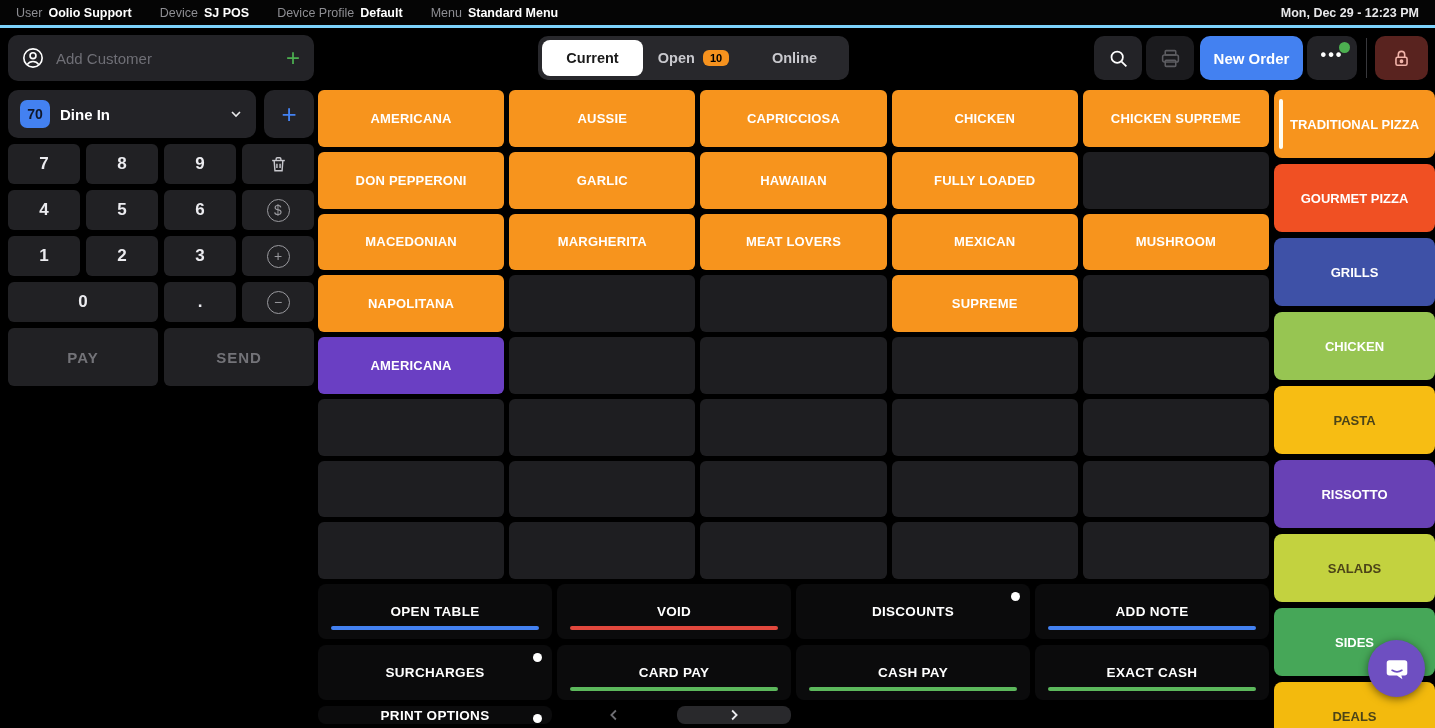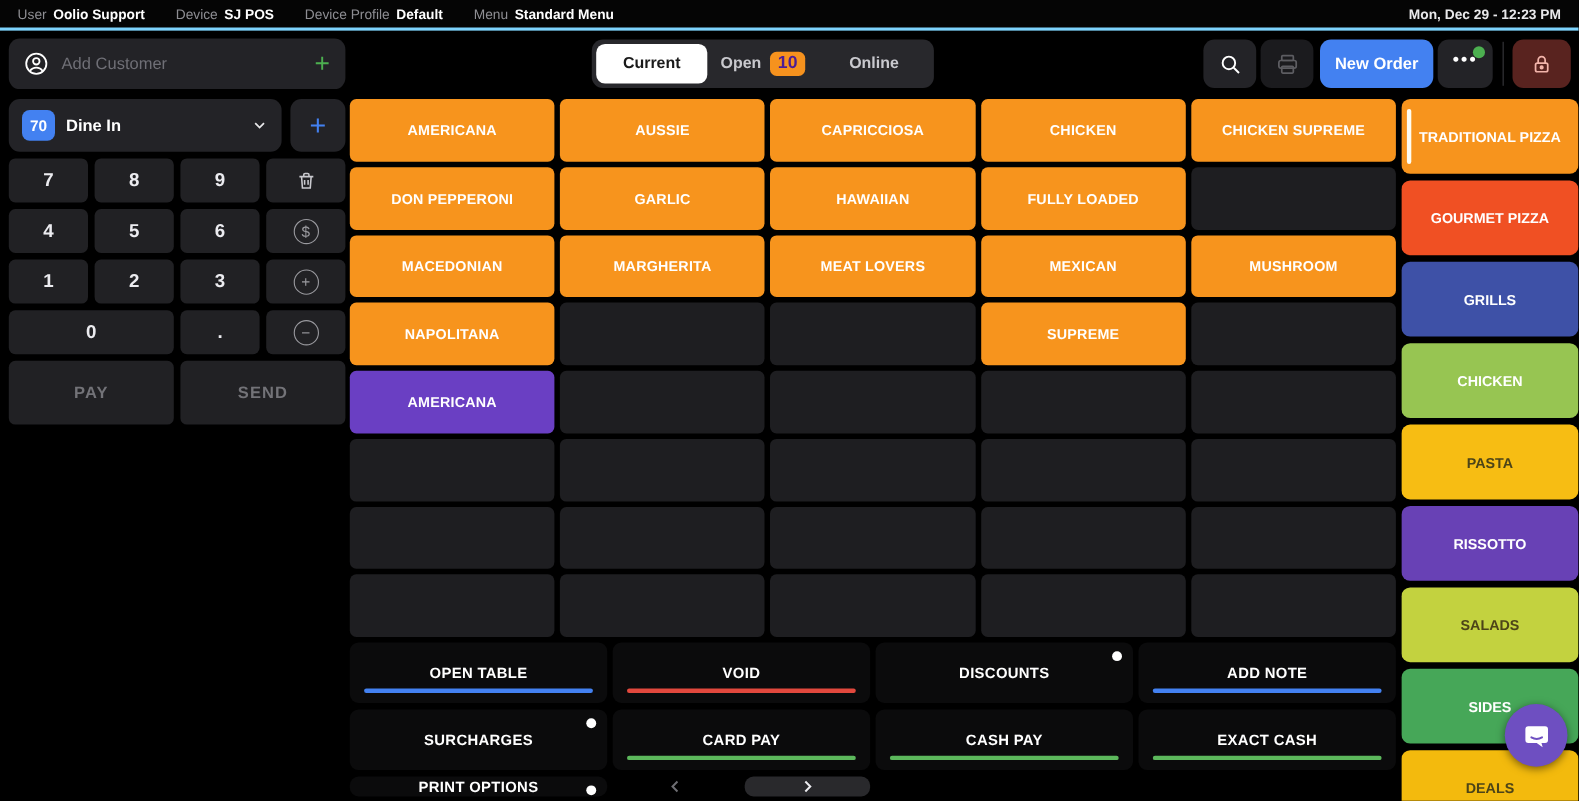--- a/index.html
+++ b/index.html
@@ -20,21 +20,21 @@
   #add-customer { position:absolute; left:8px; top:7px; width:306px; height:46px;
     background:#232327; border-radius:10px; display:flex; align-items:center; padding:16px 14px; gap:12px; }
   #add-customer .ph { color:#6f6f76; font-size:15px; flex:1; }
   .green-plus { color:#4caf50; font-size:24px; font-weight:400; line-height:1; }
 
   #tabs { position:absolute; left:538px; top:8px; width:311px; height:44px;
     background:#28282c; border-radius:10px; display:flex; padding:4px; align-items:stretch; }
   .tab { flex:1; display:flex; align-items:center; justify-content:center; gap:8px;
     color:#c9c9ce; font-size:14.5px; font-weight:600; border-radius:8px; }
   .tab.active { background:#fff; color:#1a1a1a; }
-  .tab-badge { background:#f6921e; color:#4c1d95; font-size:16px; font-weight:700;
+  .tab-badge { background:#f6921e; color:#000000; font-size:11px; font-weight:700;
     border-radius:6px; padding:2px 7px; }
 
   .hbtn { position:absolute; top:8px; height:44px; background:#232327; border-radius:10px;
     display:flex; align-items:center; justify-content:center; }
   #search-btn { left:1094px; width:48px; }
   #print-btn  { left:1146px; width:48px; background:#1b1b1e; }
   #new-order-btn { left:1200px; width:103px; background:#4381f1; color:#fff;
     font-size:15px; font-weight:600; }
   #more-btn { left:1307px; width:50px; }
   #more-btn .dots { color:#fff; font-size:16px; font-weight:700; letter-spacing:2px; margin-top:-6px;}
@@ -42,21 +42,21 @@
     border-radius:50%; background:#4caf50; }
   #header-divider { position:absolute; left:1366px; top:10px; width:1px; height:40px; background:#38383c; }
   #lock-btn { left:1375px; width:53px; background:#59231f; }
 
   
   #left-panel { position:absolute; left:0; top:88px; width:315px; height:640px;
     padding:2px 1px 4px 8px; display:flex; flex-direction:column; }
   #order-row { display:flex; gap:8px; height:48px; }
   #order-select { flex:1; background:#232327; border-radius:10px; display:flex;
     align-items:center; padding:0 12px; gap:10px; }
-  #table-badge { background:#4381f1; color:#ffffff; font-weight:700; font-size:14px;
+  #table-badge { background:#4381f1; color:#0f172a; font-weight:700; font-size:14px;
     border-radius:7px; width:30px; height:28px; display:flex; align-items:center; justify-content:center; }
   #order-type { color:#fff; font-size:15px; font-weight:600; flex:1; }
   #add-order-btn { width:50px; background:#232327; border-radius:10px; display:flex;
     align-items:center; justify-content:center; color:#4381f1; font-size:26px; font-weight:400; }
   #cart { margin-top:6px; flex:1; background:#232326; border-radius:4px;
     display:flex; align-items:center; justify-content:center; }
   #cart-empty { color:#bdbdc2; font-size:13.5px; }
 
   #numpad { margin-top:6px; display:grid; grid-template-columns:repeat(4,1fr);
     grid-auto-rows:40px; gap:6px; }

